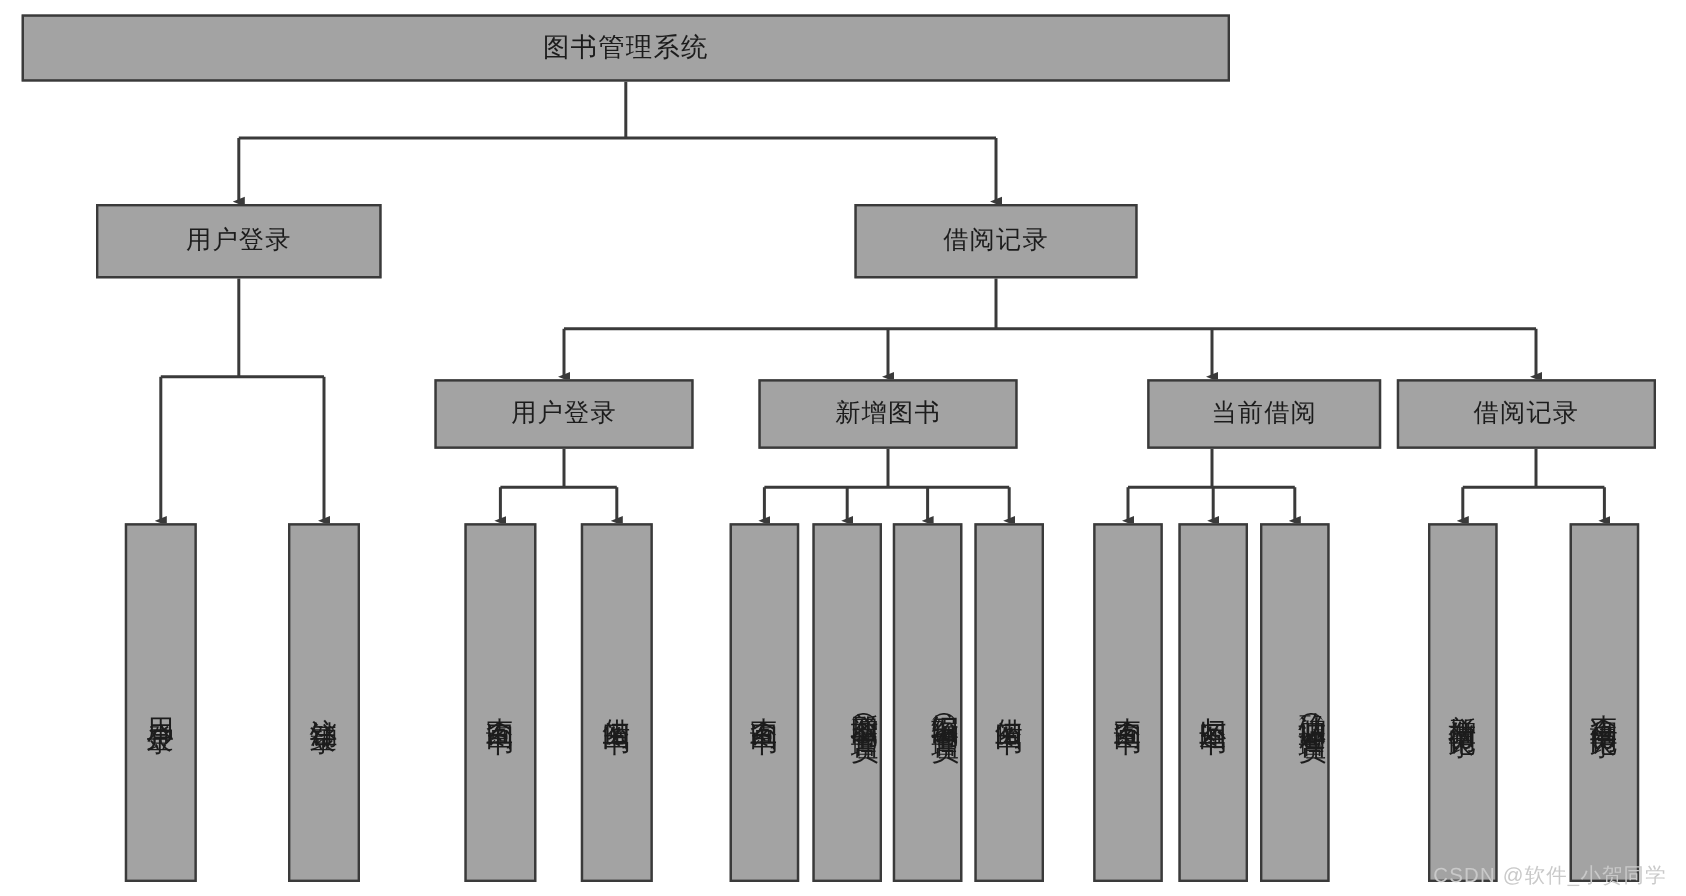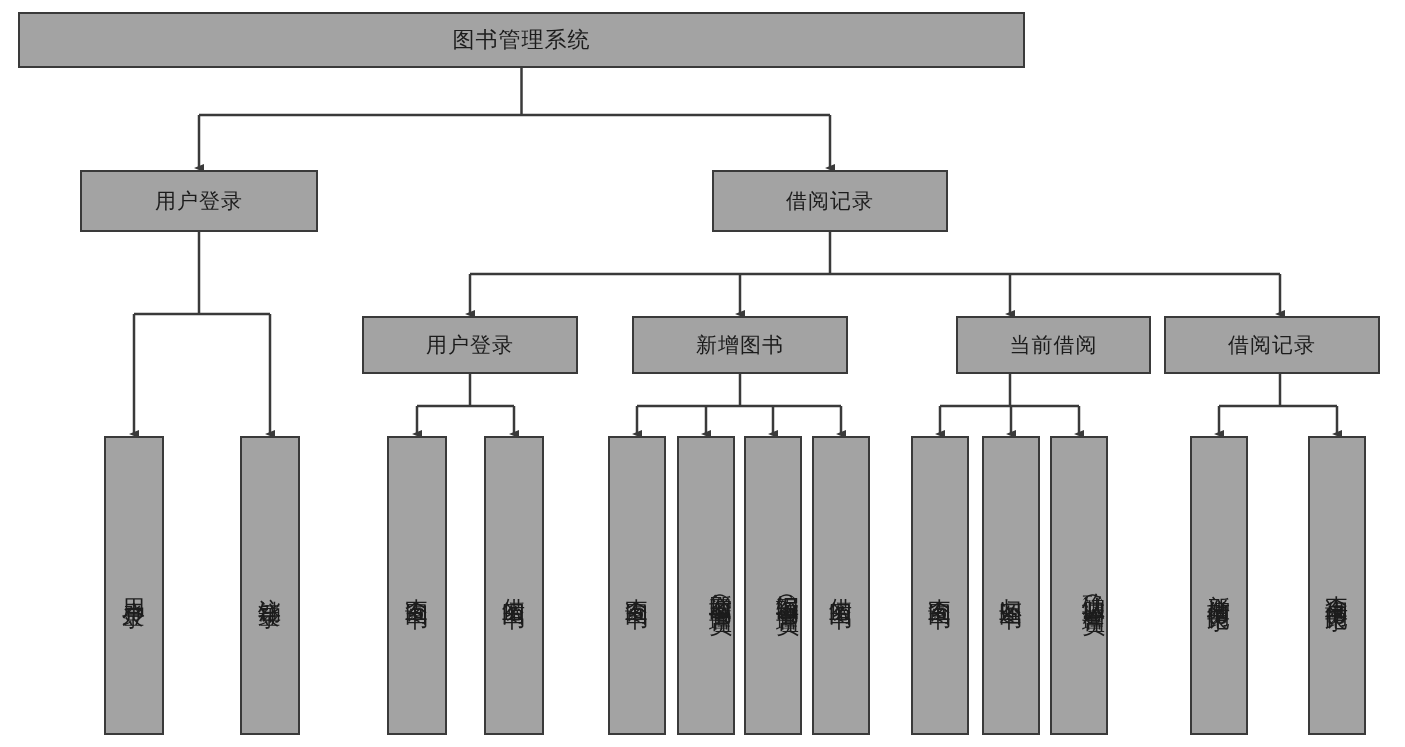--- a/index.html
+++ b/index.html
@@ -157,13 +157,14 @@
         <span class="label">确认归还（管理员）</span>
       </div>
       <div class="node vert centered" style="left: 1190px; top: 436px; width: 58px; height: 299px;">
         <span class="label">新增借阅记录</span>
       </div>
       <div class="node vert centered" style="left: 1308px; top: 436px; width: 58px; height: 299px;">
         <span class="label">查询借阅记录</span>
       </div>
     </div>
 
+  <div class="watermark">CSDN @软件_小贺同学</div>
 </div>
 
 </body></html>

